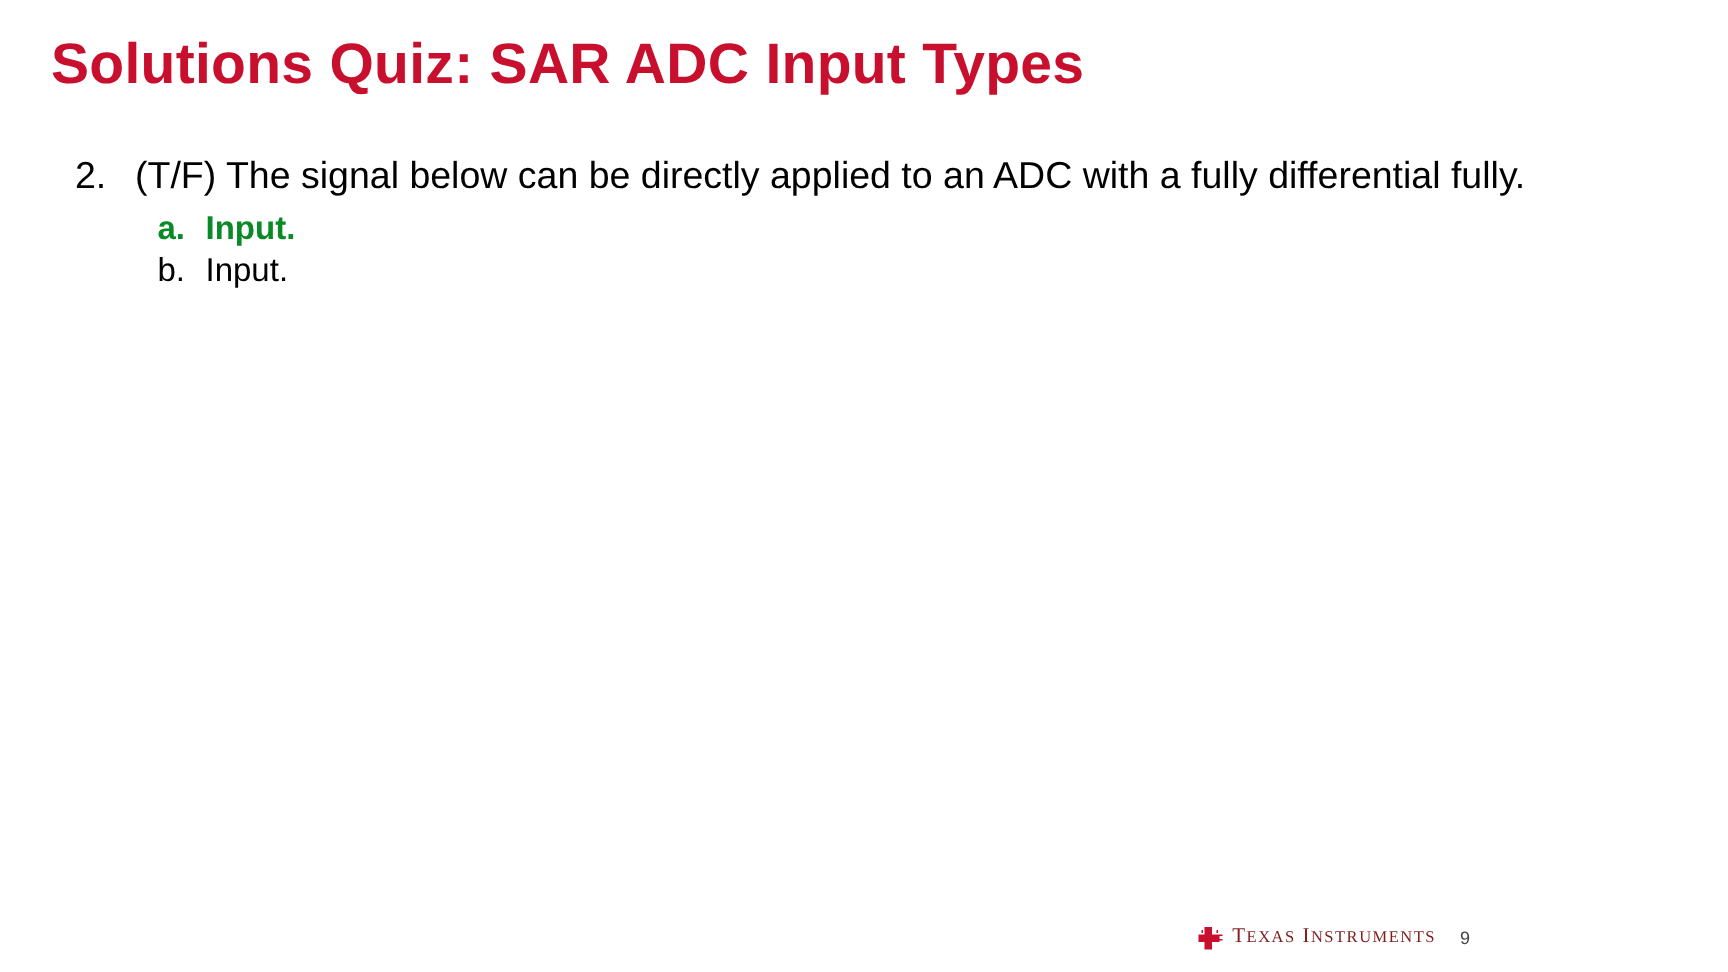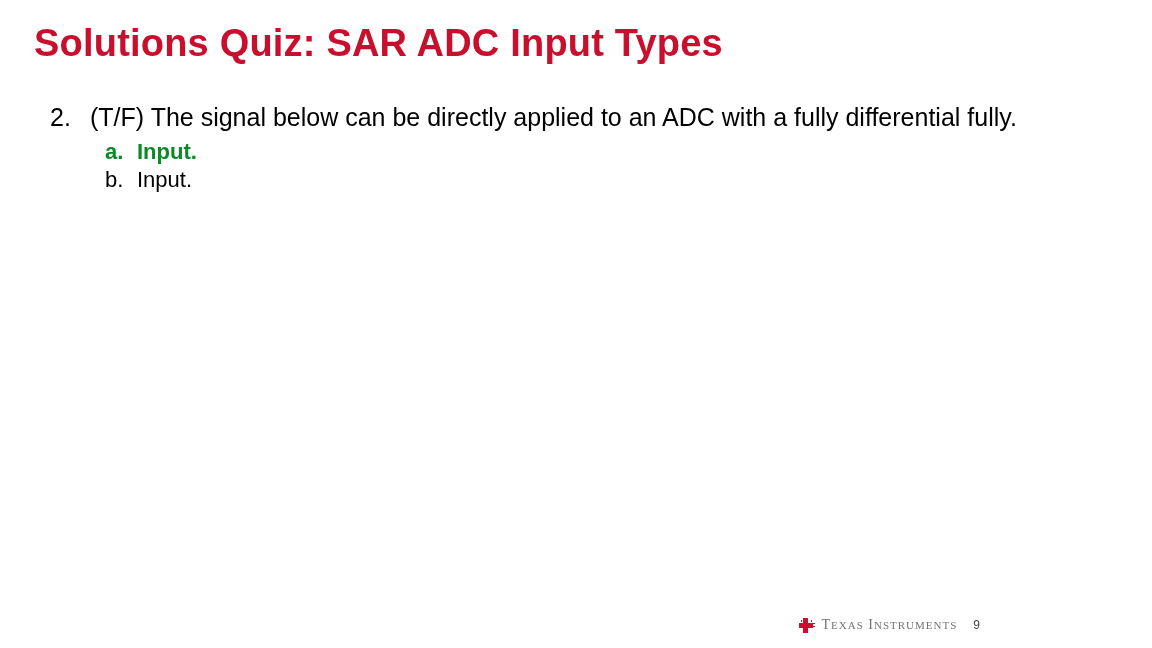--- a/index.html
+++ b/index.html
@@ -12,21 +12,21 @@
     .q-indent { display: block; }
     .answers { margin-top: 6px; margin-left: 55px; font-size: 22px; }
     .answer-row { display: flex; align-items: baseline; gap: 10px; margin-top: 2px; }
     .ans-letter { min-width: 22px; }
     .correct { color: #0a8a27; font-weight: 700; }
     .correct .ans-letter { color: #0a8a27; font-weight: 700; }
     .footer { position: absolute; right: 28px; bottom: 14px; display: flex; align-items: center; gap: 16px; }
     .page-num { font-size: 12px; color: #444; }
     .ti-logo { display: flex; align-items: center; gap: 6px; }
     .ti-mark { width: 20px; height: 18px; }
-    .ti-word { font-family: Georgia, 'Times New Roman', serif; font-size: 14px; letter-spacing: 1px; color: #737373; }
+    .ti-word { font-family: Georgia, 'Times New Roman', serif; font-size: 14px; letter-spacing: 1px; color: #7f1d1d; }
     .ti-word .sm { font-size: 11px; letter-spacing: 1px; }
   </style>
 </head>
 <body>
 
 <div class="slide">
   <h1 class="title">Solutions Quiz: SAR ADC Input Types</h1>
 
   <div class="content">
     <div class="question-row">

